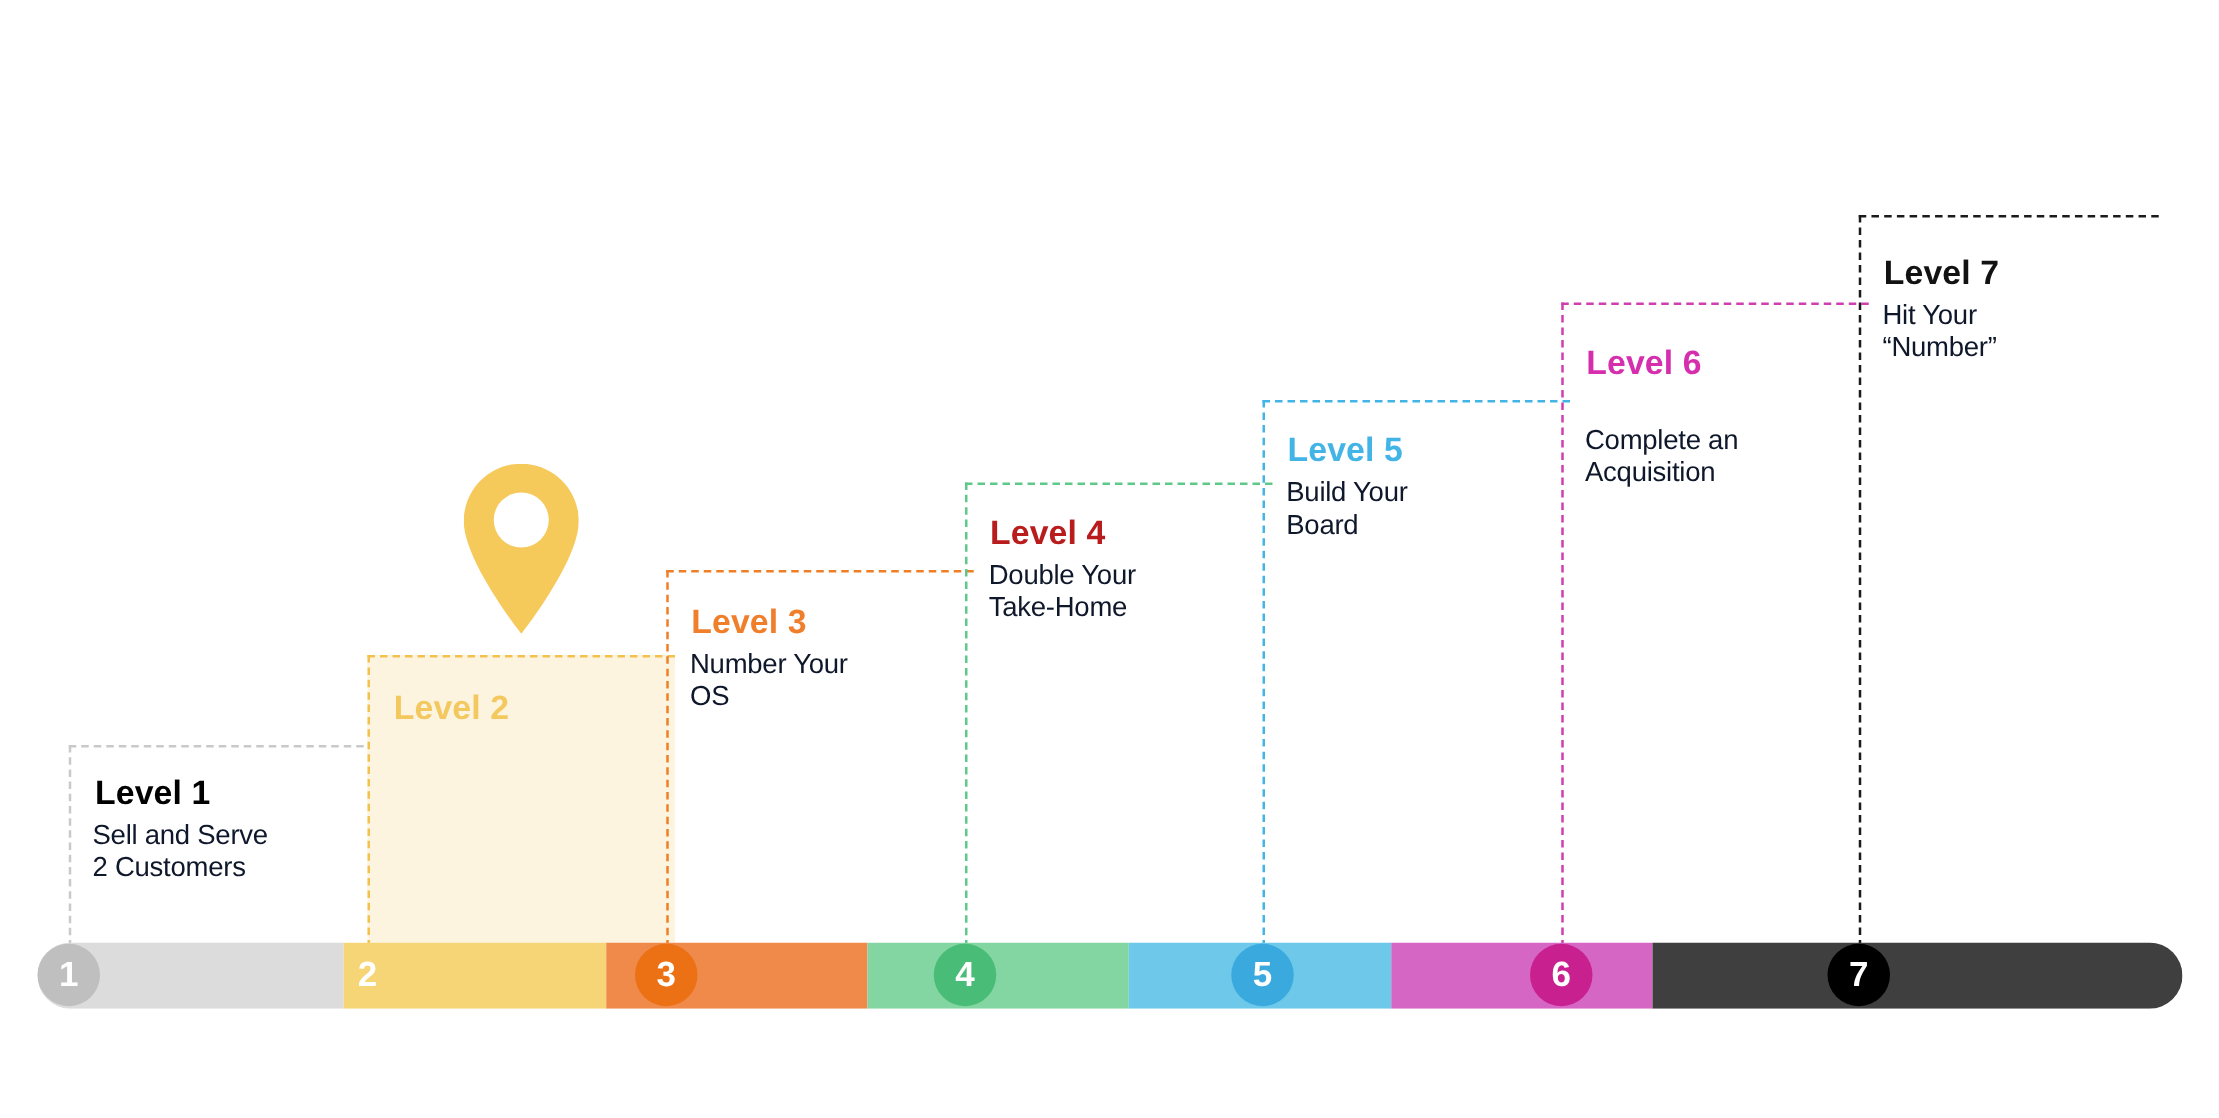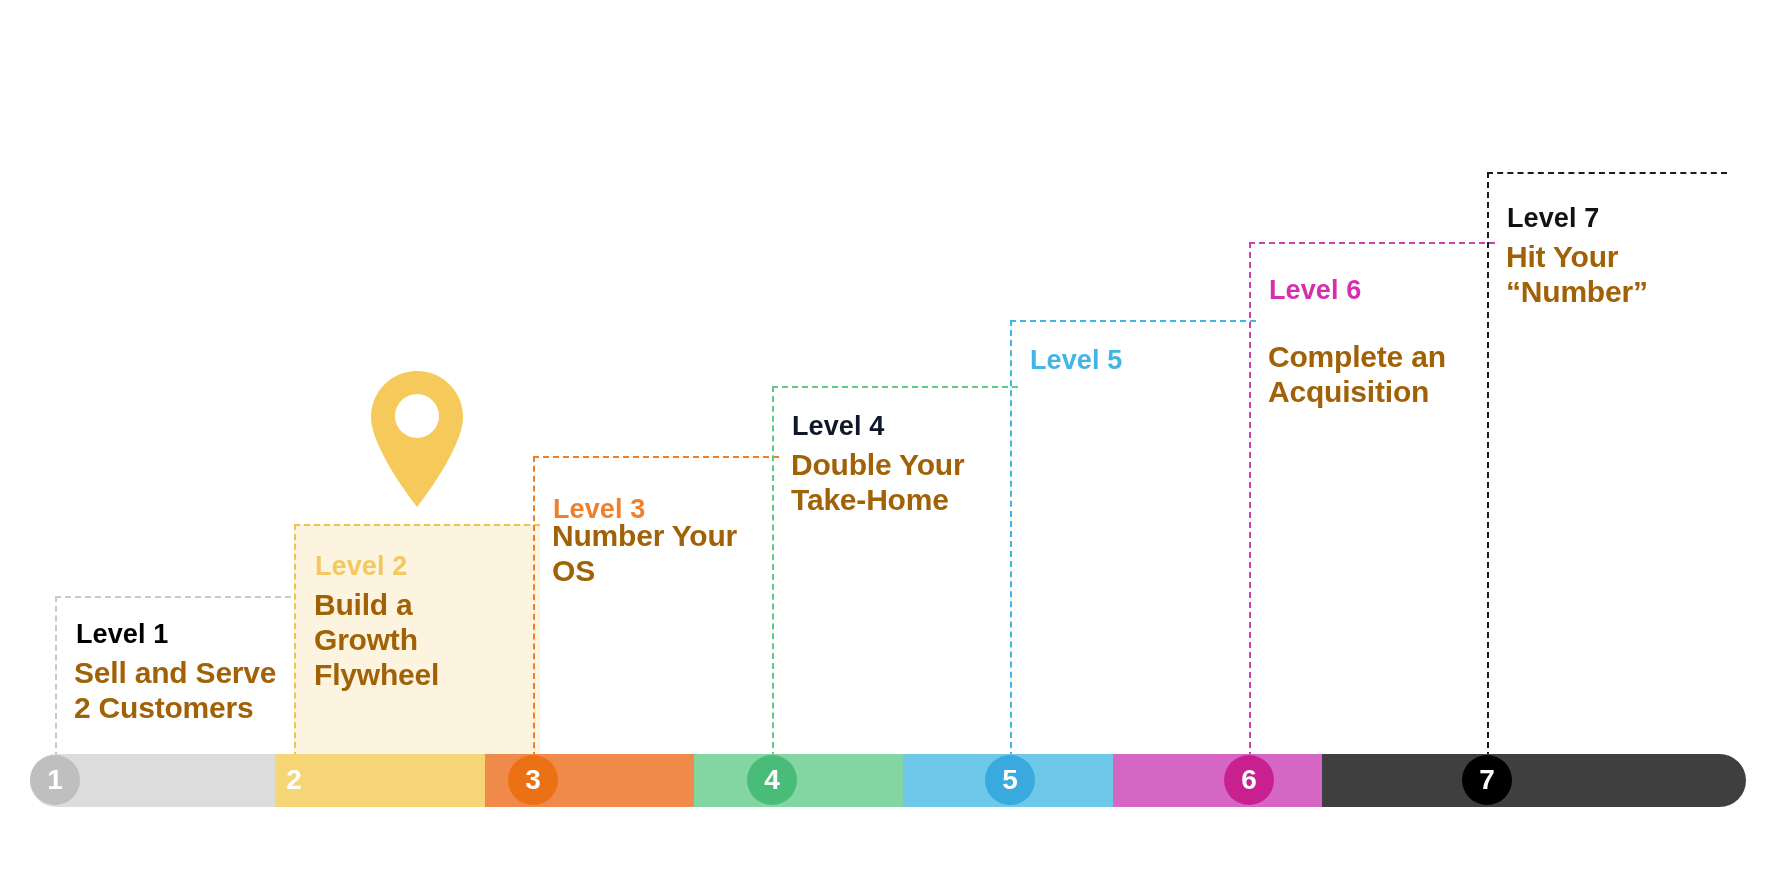--- a/index.html
+++ b/index.html
@@ -34,24 +34,24 @@
   .step-label {
     position: absolute;
     font-size: 27px;
     font-weight: 700;
     letter-spacing: 0.1px;
     white-space: nowrap;
   }
 
   .step-title {
     position: absolute;
-    font-size: 30px;
-    font-weight: 700;
+    font-size: 22px;
+    font-weight: 400;
     line-height: 1.17;
-    color: #a16207;
+    color: #0f172a;
     letter-spacing: -0.2px;
     white-space: pre-line;
   }
 
   
   #progress-bar {
     position: absolute;
     left: 30px;
     top: 754px;
     width: 1716px;
@@ -94,41 +94,40 @@
 
 <div id="stage">
 
   <div class="step-box" style="left: 55px; top: 596px; width: 246px; height: 162px; border-color: rgb(201, 201, 201); background: transparent;"></div>
   <div class="step-label" style="left: 76px; top: 619px; color: #000000;">Level 1</div>
   <div class="step-title" style="left:74px; top:655px; width:230px;">Sell and Serve
 2 Customers</div>
 
   <div class="step-box" style="left: 294px; top: 524px; width: 246px; height: 234px; border-color: rgb(242, 193, 78); background: rgb(252, 244, 223);"></div>
   <div class="step-label" style="left: 315px; top: 551px; color: rgb(243, 200, 95);">Level 2</div>
-  <div class="step-title" style="left:314px; top:587px; width:220px;">Build a
-Growth
-Flywheel</div>
 
   <svg id="map-pin" viewBox="0 0 92 136" xmlns="http://www.w3.org/2000/svg">
     <path d="M46 0 C20.6 0 0 20.6 0 46 C0 78 46 136 46 136 C46 136 92 78 92 46 C92 20.6 71.4 0 46 0 Z" fill="#f6c95b"></path>
     <circle cx="46" cy="45" r="22" fill="#ffffff"></circle>
   </svg>
 
   <div class="step-box" style="left: 533px; top: 456px; width: 246px; height: 302px; border-color: rgb(239, 127, 39); background: transparent;"></div>
-  <div class="step-label" style="left: 553px; top: 494px; color: rgb(240, 127, 44);">Level 3</div>
+  <div class="step-label" style="left: 553px; top: 482px; color: rgb(240, 127, 44);">Level 3</div>
   <div class="step-title" style="left:552px; top:518px; width:225px;">Number Your
 OS</div>
 
   <div class="step-box" style="left: 772px; top: 386px; width: 246px; height: 372px; border-color: rgb(95, 201, 138); background: transparent;"></div>
-  <div class="step-label" style="left: 792px; top: 411px; color: #0f172a;">Level 4</div>
+  <div class="step-label" style="left: 792px; top: 411px; color: #b91c1c;">Level 4</div>
   <div class="step-title" style="left:791px; top:447px; width:230px;">Double Your
 Take-Home</div>
 
   <div class="step-box" style="left: 1010px; top: 320px; width: 246px; height: 438px; border-color: rgb(65, 182, 230); background: transparent;"></div>
   <div class="step-label" style="left: 1030px; top: 345px; color: rgb(66, 180, 230);">Level 5</div>
+  <div class="step-title" style="left:1029px; top:381px; width:225px;">Build Your
+Board</div>
 
   <div class="step-box" style="left: 1249px; top: 242px; width: 246px; height: 516px; border-color: rgb(207, 63, 176); background: transparent;"></div>
   <div class="step-label" style="left: 1269px; top: 275px; color: rgb(213, 47, 174);">Level 6</div>
   <div class="step-title" style="left:1268px; top:311px; width:235px;margin-top:28px;">Complete an
 Acquisition</div>
 
   <div class="step-box" style="left: 1487px; top: 172px; width: 240px; height: 586px; border-color: rgb(27, 27, 27); background: transparent;"></div>
   <div class="step-label" style="left: 1507px; top: 203px; color: rgb(18, 18, 18);">Level 7</div>
   <div class="step-title" style="left:1506px; top:239px; width:220px;">Hit Your
 “Number”</div>

